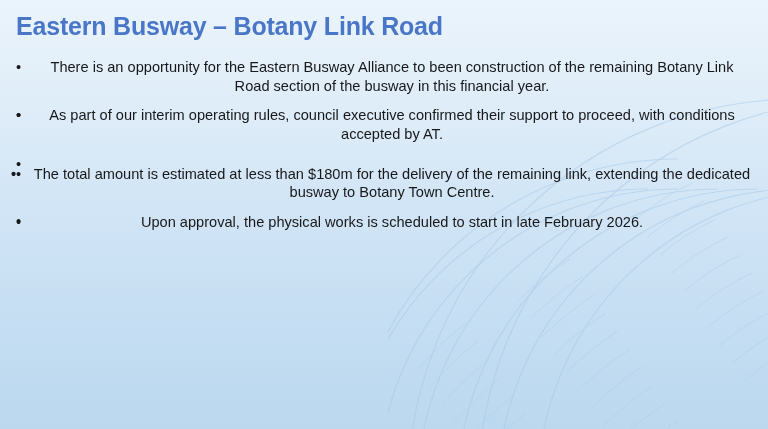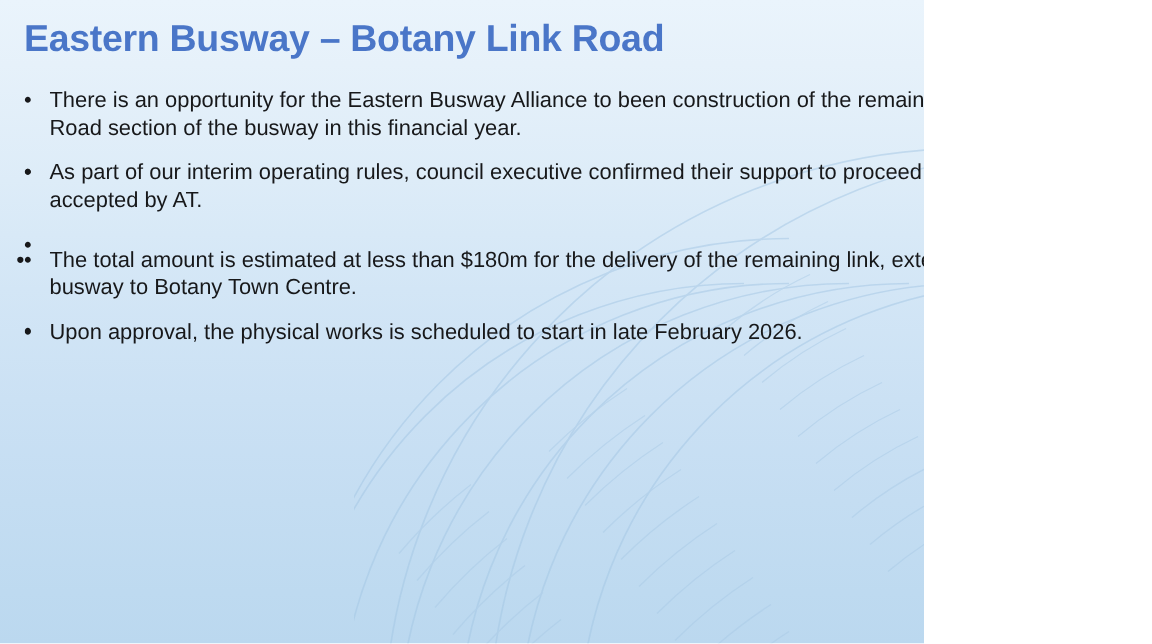--- a/index.html
+++ b/index.html
@@ -9,33 +9,34 @@
   }
   body {
     width: 768px;
     height: 429px;
     font-family: "Liberation Sans", sans-serif;
     overflow: hidden;
   }
 
   #slide {
     position: relative;
-    width: 616px;
+    width: 768px;
     height: 429px;
     box-sizing: border-box;
     background: linear-gradient(to bottom,
                 #eaf4fc 0%,
                 #e6f1fa 10%,
                 #ddecf8 28%,
                 #d3e6f6 45%,
                 #cbe1f4 62%,
                 #c4ddf2 78%,
                 #bedaf0 92%,
                 #bbd8ef 100%);
     overflow: hidden;
+    text-align: center;
   }
 
   
   #watermark {
     position: absolute;
     right: -40px;
     bottom: -60px;
     width: 420px;
     height: 420px;
     opacity: 0.55;

